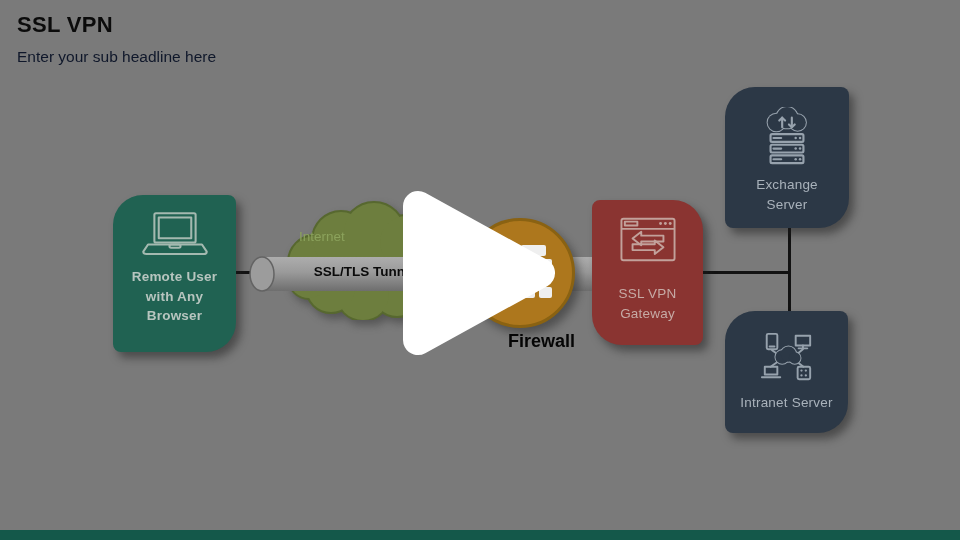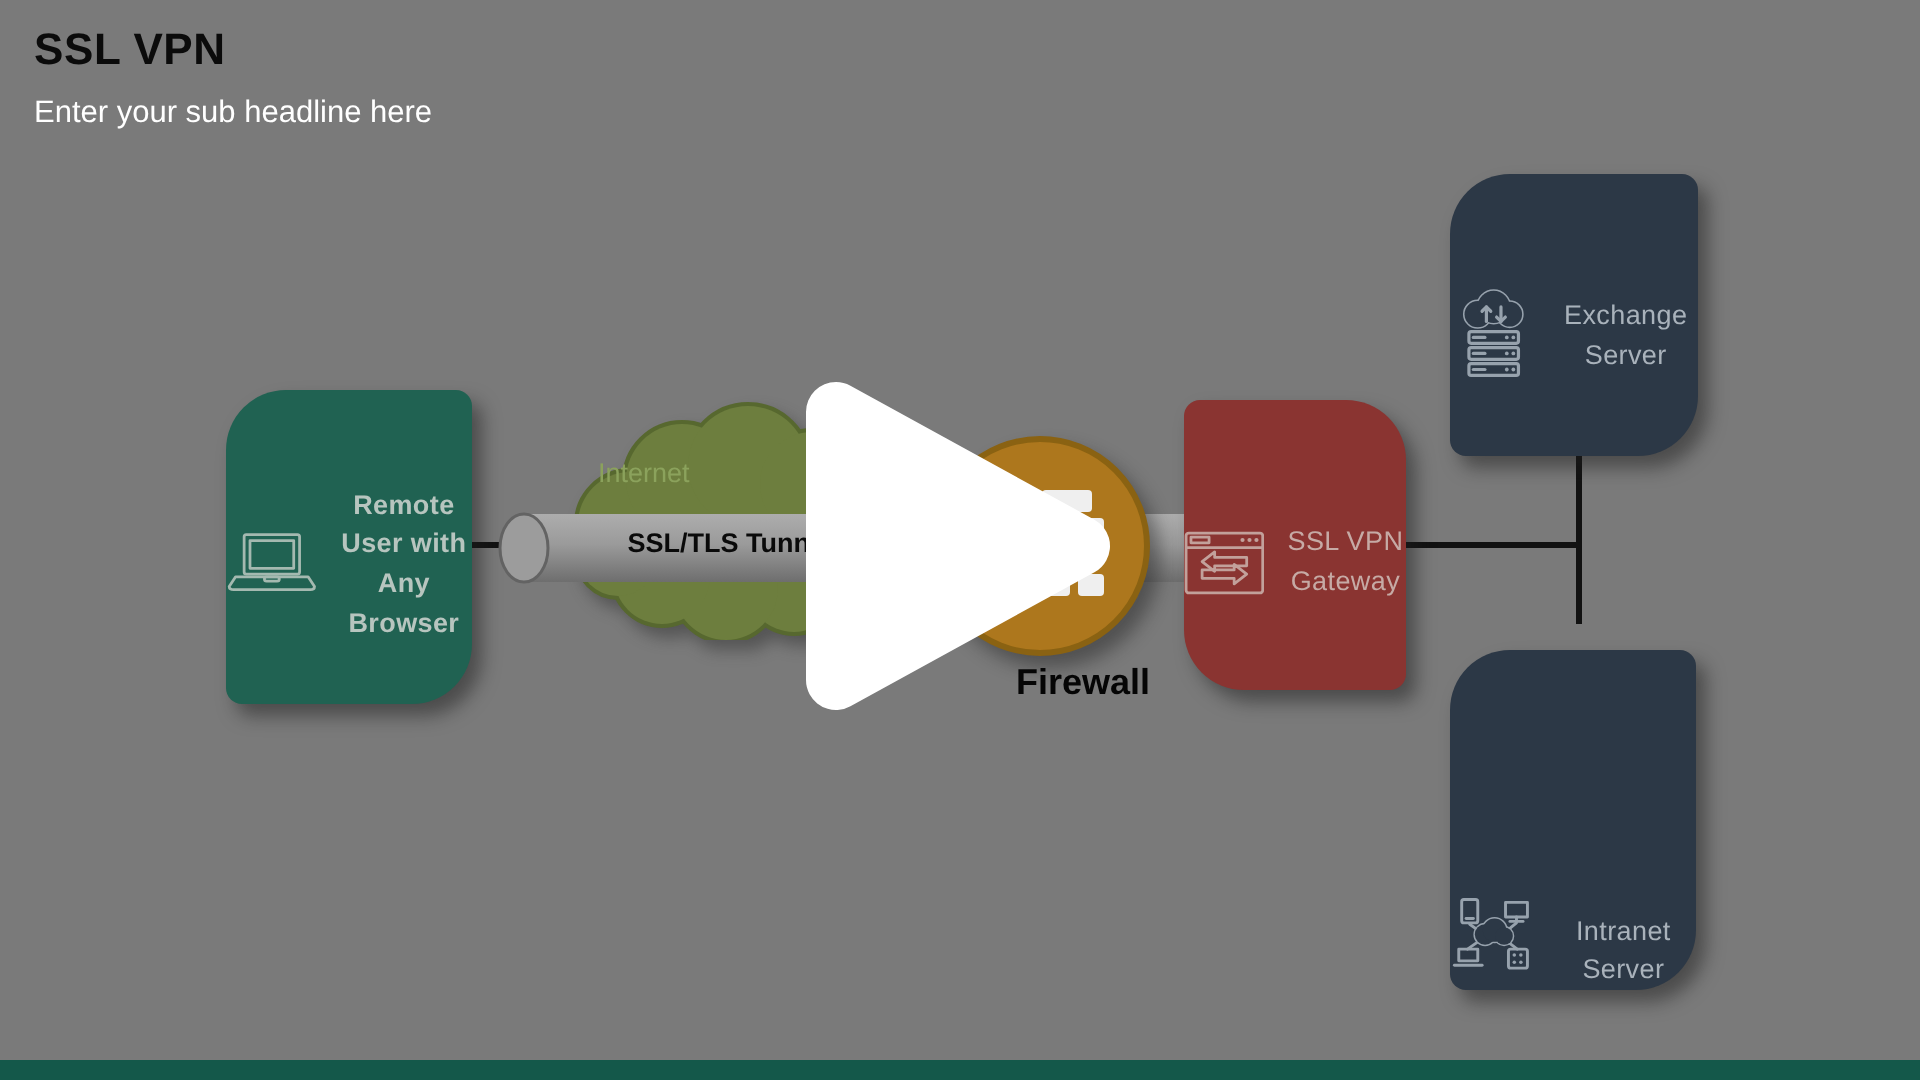--- a/index.html
+++ b/index.html
@@ -5,41 +5,41 @@
   html,body{margin:0;padding:0;background:#555;}
   #stage{
     position:relative;width:960px;height:540px;overflow:hidden;
     background:#7a7a7a;
     font-family:"Liberation Sans","DejaVu Sans",sans-serif;
     -webkit-user-select:none;user-select:none;
   }
   .abs{position:absolute;}
   
   .title{left:17px;top:12px;font-size:22px;font-weight:700;color:#0b0b0b;letter-spacing:.3px;}
-  .subtitle{left:17px;top:48px;font-size:15.5px;color:#ffffff;}
+  .subtitle{left:17px;top:48px;font-size:15.5px;color:#0f172a;}
   
   .hline{height:3px;background:#121212;}
   .vline{width:3px;background:#121212;}
   
   .node{
-    display:flex;flex-direction:row;align-items:center;
+    display:flex;flex-direction:column;align-items:center;
     box-shadow:5px 6px 9px rgba(30,30,30,.5);
     box-sizing:border-box;
   }
   .node .label{text-align:center;font-size:13.5px;line-height:1.45;letter-spacing:.2px;}
   .node-green{left:113px;top:195px;width:123px;height:157px;background:#206252;
     border-radius:30px 8px 30px 8px;padding-top:17px;gap:9px;font-weight:bold;}
   .node-green .label{color:#b7c5bf;width:104px;}
   .node-red{left:592px;top:200px;width:111px;height:145px;background:#8a3431;
-    border-radius:8px 30px 8px 30px;padding-top:17px;gap:10px;}
+    border-radius:8px 30px 8px 30px;padding-top:17px;gap:22px;}
   .node-red .label{color:#c6aaa5;width:84px;}
   .node-navy{background:#2c3846;border-radius:30px 8px 30px 8px;padding-top:20px;gap:8px;}
   .node-navy .label{color:#a9b2bb;width:96px;}
   .node-exchange{left:725px;top:87px;width:124px;height:141px;}
-  .node-intranet{left:725px;top:325px;width:123px;height:170px;align-items:flex-end;}
+  .node-intranet{left:725px;top:311px;width:123px;height:122px;}
   
   .cloud-svg{left:279px;top:200px;filter:drop-shadow(4px 5px 4px rgba(40,40,40,.45));}
   .internet-label{left:299px;top:229px;width:130px;
     font-size:13.5px;color:#8ba25c;}
   .pipe-svg{left:248px;top:255px;}
   .tunnel-label{left:280px;top:264px;width:170px;text-align:center;
     font-size:13.5px;font-weight:600;color:#0a0a0a;}
   
   .firewall-circle{
     left:465px;top:218px;width:110px;height:110px;border-radius:50%;

